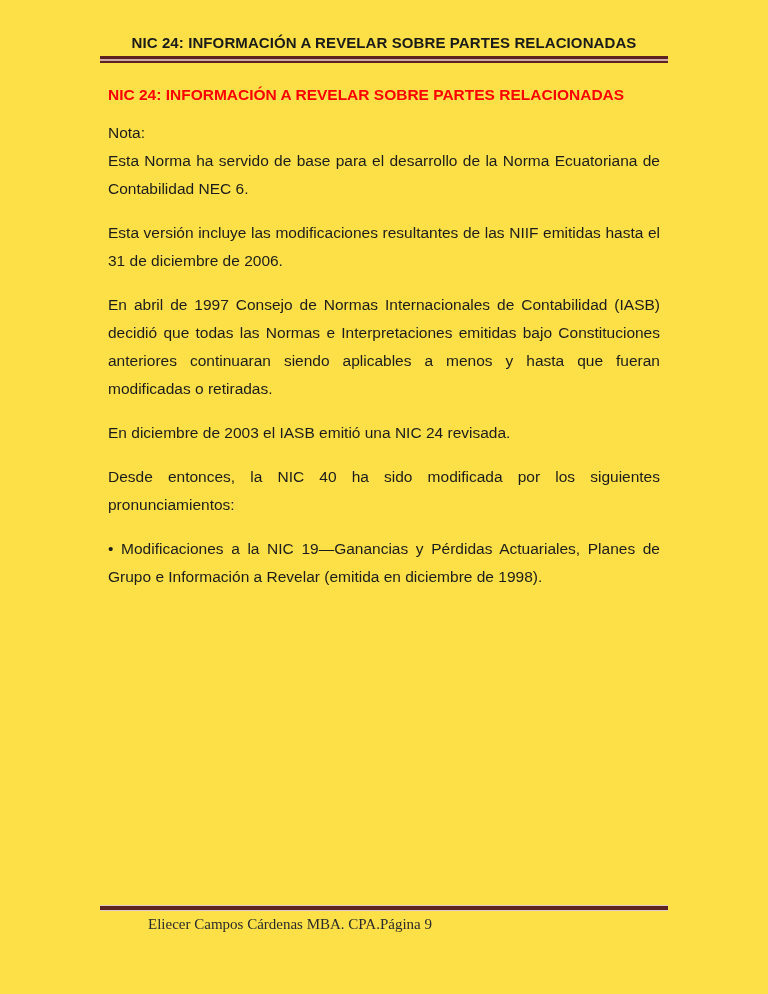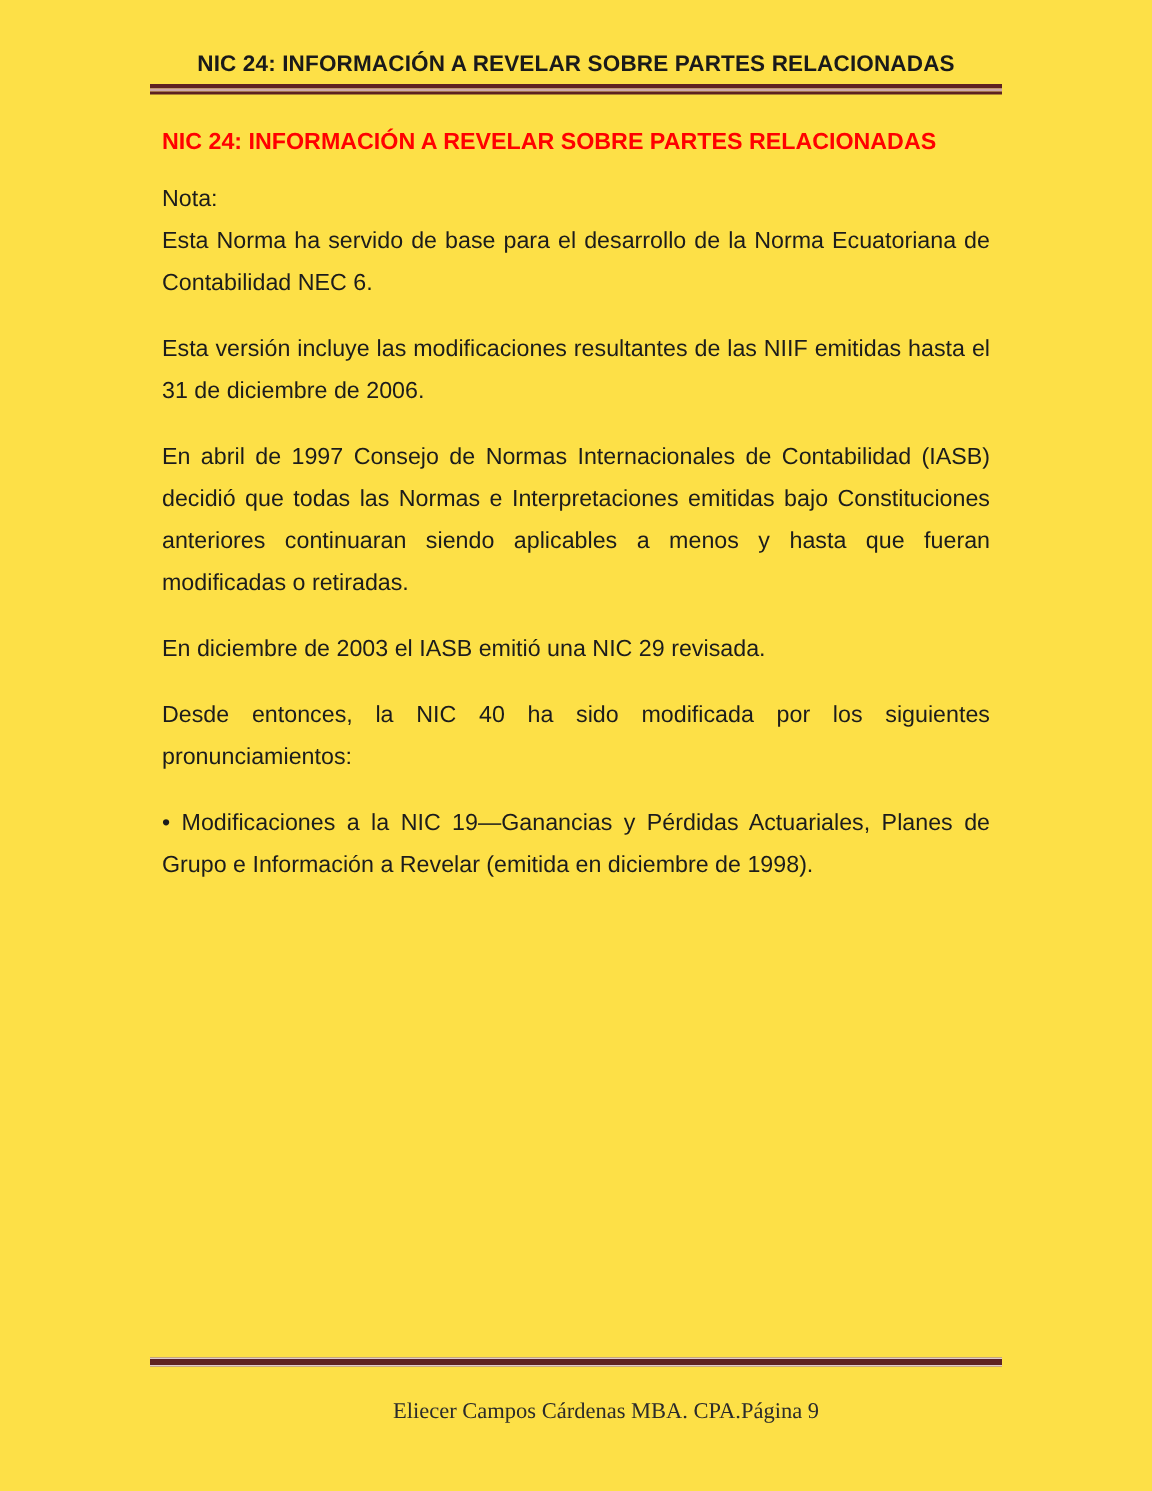--- a/index.html
+++ b/index.html
@@ -79,22 +79,22 @@
   .footer-rule {
     height: 4px;
     background: #5e2221;
     border-top: 1px solid #e0cccb;
     border-bottom: 1px solid #e0cccb;
     font-size: 0;
     line-height: 0;
   }
   .footer-text-row {
     display: flex;
-    justify-content: center;
-    padding: 22px 8px 0 8px;
+    justify-content: flex-start;
+    padding: 5px 8px 0 8px;
     font-family: "Liberation Serif", serif;
     font-size: 15px;
     color: #2b2b2b;
     margin-left: 40px;
   }
 </style>
 </head>
 <body>
 
 <div class="page">
@@ -108,21 +108,21 @@
     </div>
   </div>
 
   <p class="doc-title">NIC 24: INFORMACIÓN A REVELAR SOBRE PARTES RELACIONADAS</p>
 
   <div class="doc-body">
     <p>Nota:
 Esta Norma ha servido de base para el desarrollo de la Norma Ecuatoriana de Contabilidad NEC 6.</p>
     <p>Esta versión incluye las modificaciones resultantes de las NIIF emitidas hasta el 31 de diciembre de 2006.</p>
     <p>En abril de 1997 Consejo de Normas Internacionales de Contabilidad (IASB) decidió que todas las Normas e Interpretaciones emitidas bajo Constituciones anteriores continuaran siendo aplicables a menos y hasta que fueran modificadas o retiradas.</p>
-    <p>En diciembre de 2003 el IASB emitió una NIC 29 revisada.</p>
+    <p>En diciembre de 2003 el IASB emitió una NIC 24 revisada.</p>
     <p>Desde entonces, la NIC 40 ha sido modificada por los siguientes pronunciamientos:</p>
     <p>• Modificaciones a la NIC 19—Ganancias y Pérdidas Actuariales, Planes de Grupo e Información a Revelar (emitida en diciembre de 1998).</p>
   </div>
 
   <div class="doc-footer">
     <div class="footer-rule"></div>
     <div class="footer-text-row">
       <span>Eliecer Campos Cárdenas MBA. CPA.</span>
       <span>Página 9</span>
     </div>

